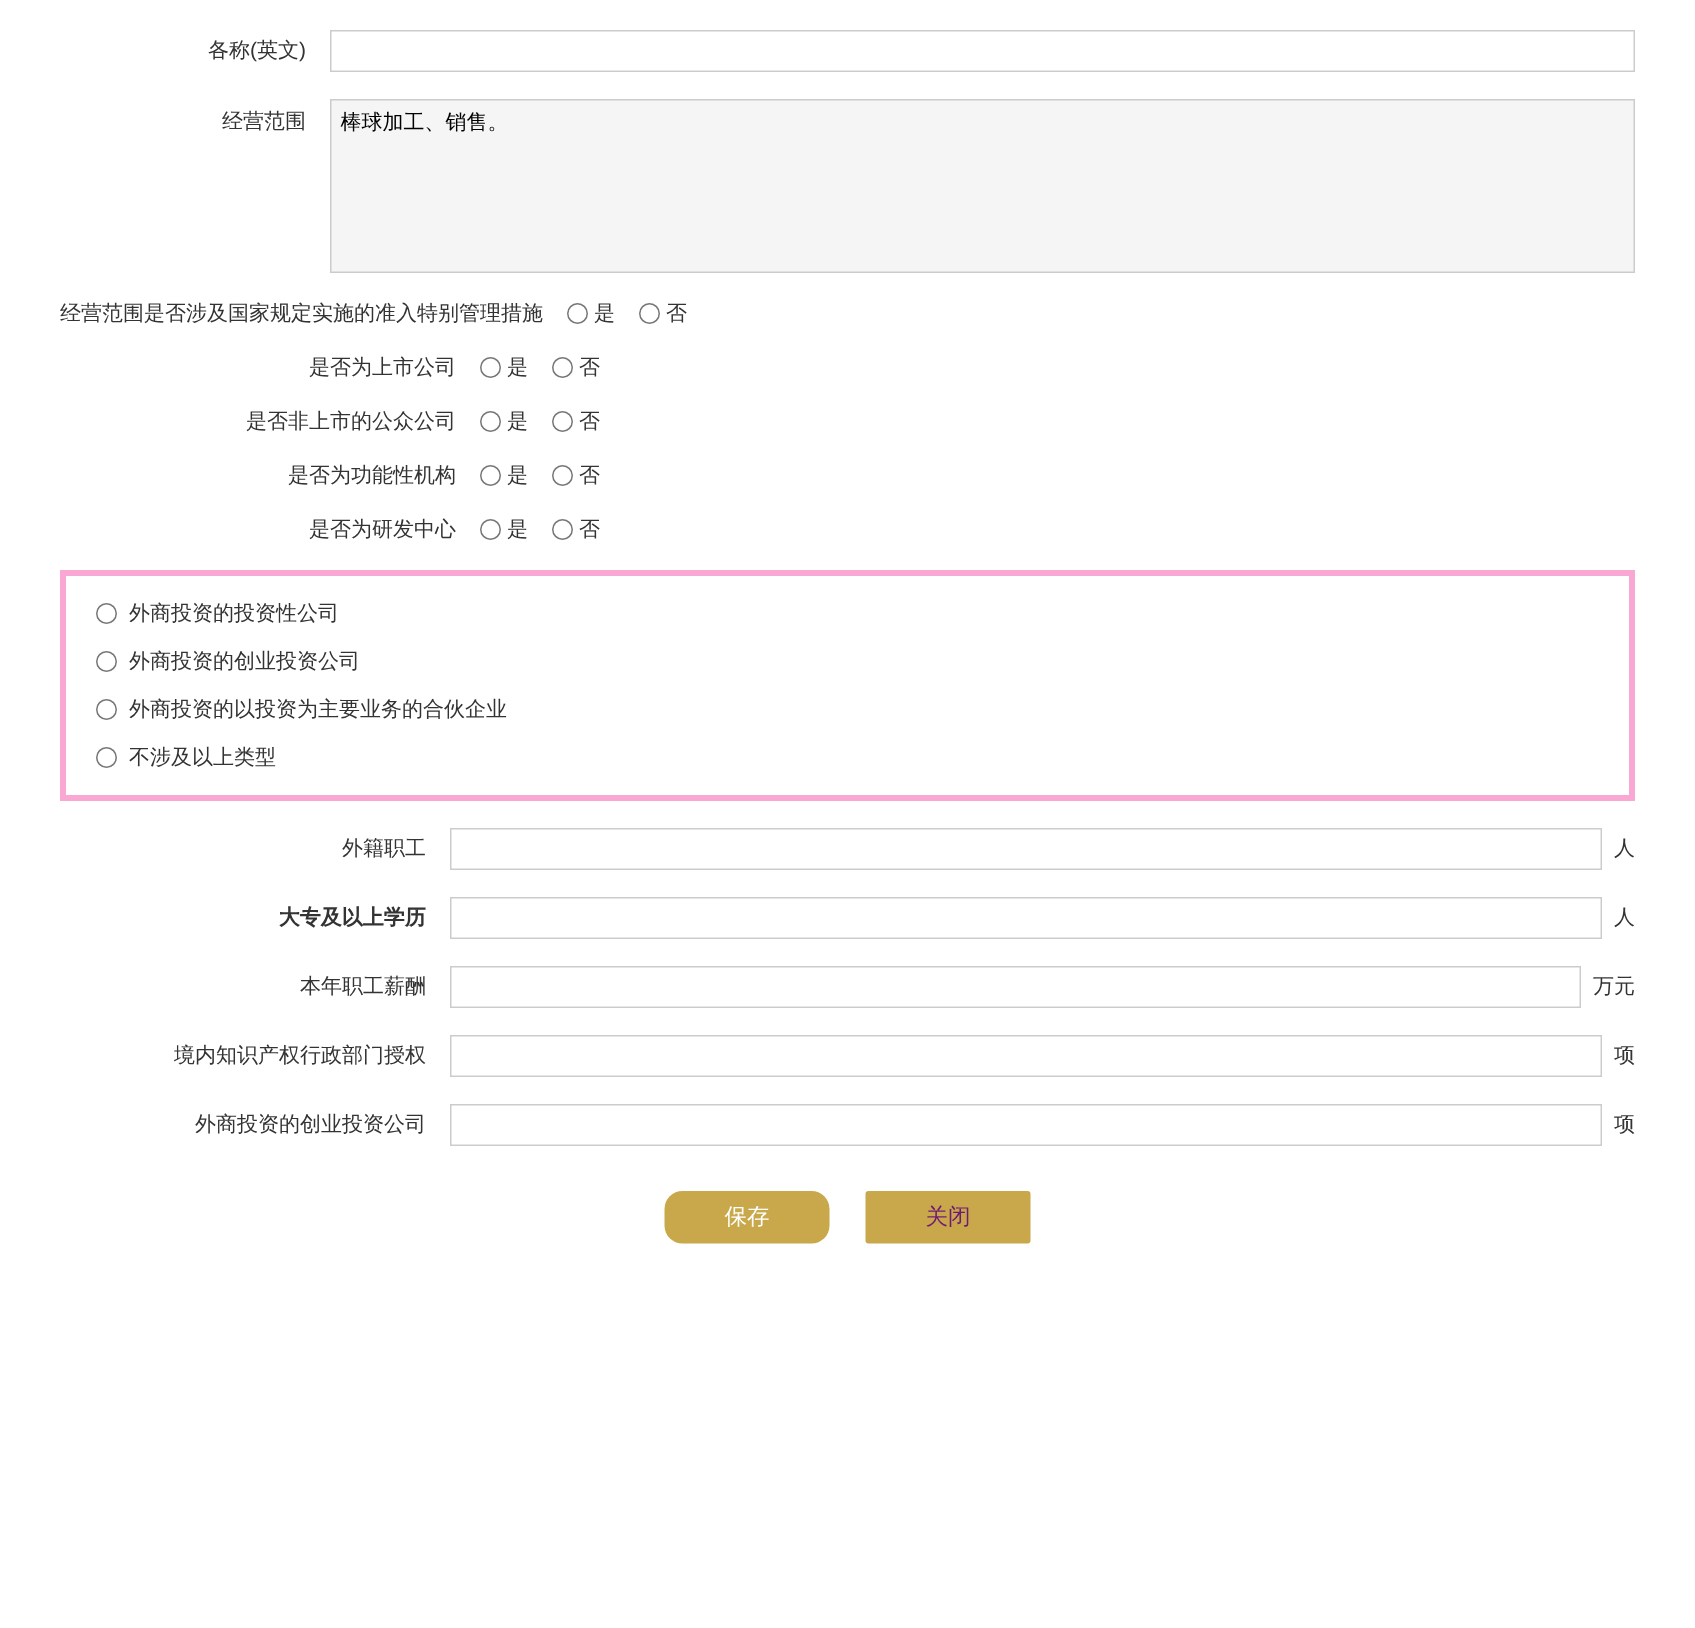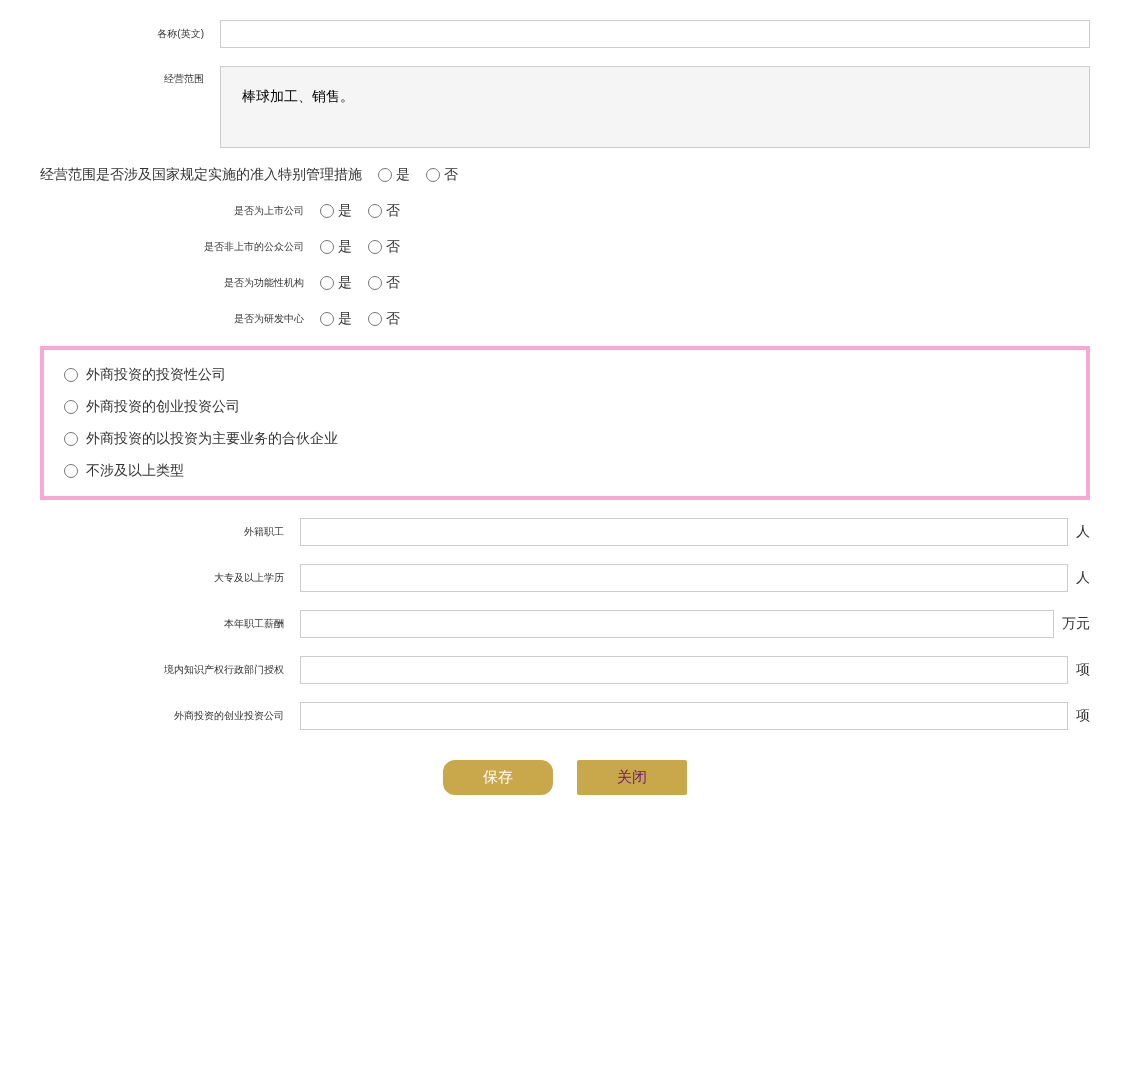--- a/index.html
+++ b/index.html
@@ -16,21 +16,21 @@
     .form-row {
       display: flex;
       align-items: center;
       margin-bottom: 18px;
     }
     .form-label {
       min-width: 180px;
       text-align: right;
       padding-right: 16px;
       color: #333;
-      font-size: 10px;
+      font-size: 14px;
       flex-shrink: 0;
     }
     .form-label-wide {
       min-width: 320px;
       text-align: right;
       padding-right: 16px;
       color: #333;
       font-size: 14px;
       flex-shrink: 0;
     }
@@ -38,24 +38,24 @@
       flex: 1;
       height: 28px;
       border: 1px solid #ccc;
       background: #fff;
       padding: 0 6px;
       font-size: 14px;
       outline: none;
     }
     .form-textarea {
       flex: 1;
-      height: 82px;
+      height: 116px;
       border: 1px solid #ccc;
       background: #f5f5f5;
-      padding: 21px;
+      padding: 6px;
       font-size: 14px;
       resize: none;
       outline: none;
     }
     .form-unit {
       margin-left: 8px;
       color: #333;
       font-size: 14px;
       flex-shrink: 0;
     }
@@ -240,21 +240,21 @@
     </div>
   </div>
 
   <div class="form-row">
     <div class="form-label" style="min-width:260px;">外籍职工</div>
     <input type="text" class="form-input" value="" style="">
     <span class="form-unit">人</span>
   </div>
 
   <div class="form-row">
-    <div class="form-label" style="min-width:260px;">大专及以上学历</div>
+    <div class="form-label" style="min-width:260px;font-weight:bold;">大专及以上学历</div>
     <input type="text" class="form-input" value="" style="">
     <span class="form-unit">人</span>
   </div>
 
   <div class="form-row">
     <div class="form-label" style="min-width:260px;">本年职工薪酬</div>
     <input type="text" class="form-input" value="" style="">
     <span class="form-unit">万元</span>
   </div>
 

